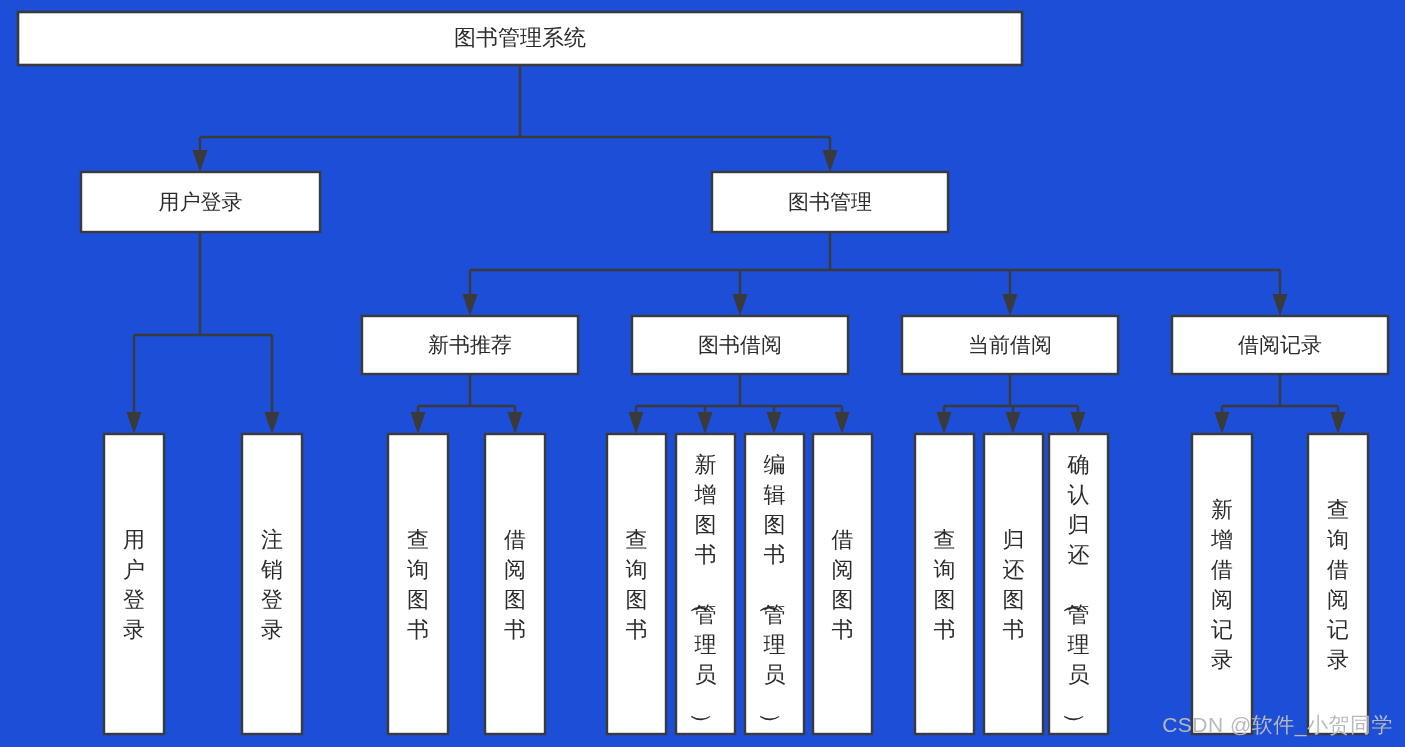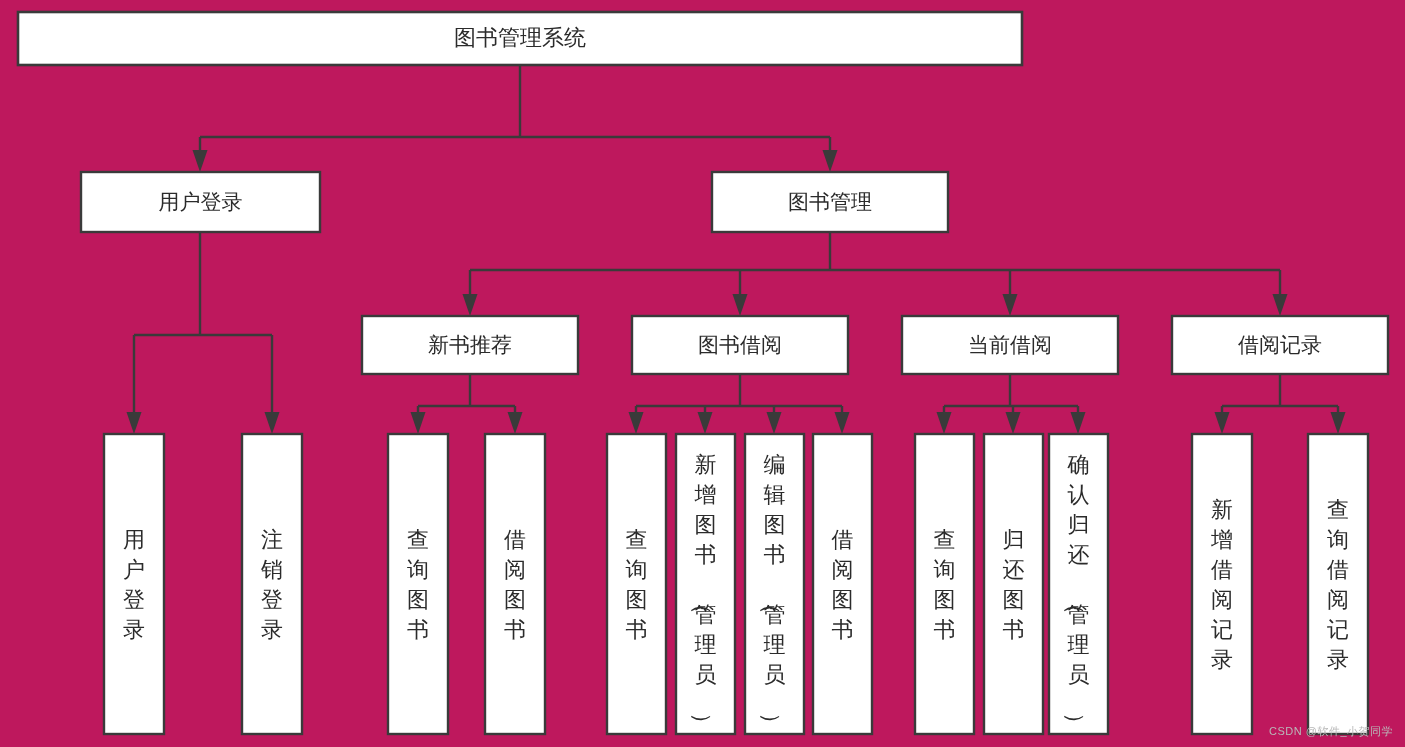--- a/index.html
+++ b/index.html
@@ -7,21 +7,21 @@
     padding: 0;
     background: #ffffff;
   }
   body {
     font-family: "Liberation Sans", "DejaVu Sans", sans-serif;
   }
   #diagram-root {
     position: relative;
     width: 1405px;
     height: 747px;
-    background: #be185d;
+    background: #1d4ed8;
     overflow: hidden;
   }
   svg.diagram-canvas {
     position: absolute;
     top: 0;
     left: 0;
     width: 1405px;
     height: 747px;
     display: block;
   }
@@ -63,21 +63,21 @@
     font-family: "Liberation Sans", "DejaVu Sans", sans-serif;
     font-size: 22px;
     fill: #2b2b2b;
     text-anchor: middle;
   }
   .watermark {
     position: absolute;
     right: 12px;
     bottom: 8px;
     font-family: "Liberation Sans", "DejaVu Sans", sans-serif;
-    font-size: 11px;
+    font-size: 21px;
     color: #b9b9b9;
     white-space: nowrap;
     letter-spacing: 0.5px;
     user-select: none;
   }
 </style>
 </head>
 <body>
 
 <div id="diagram-root">

